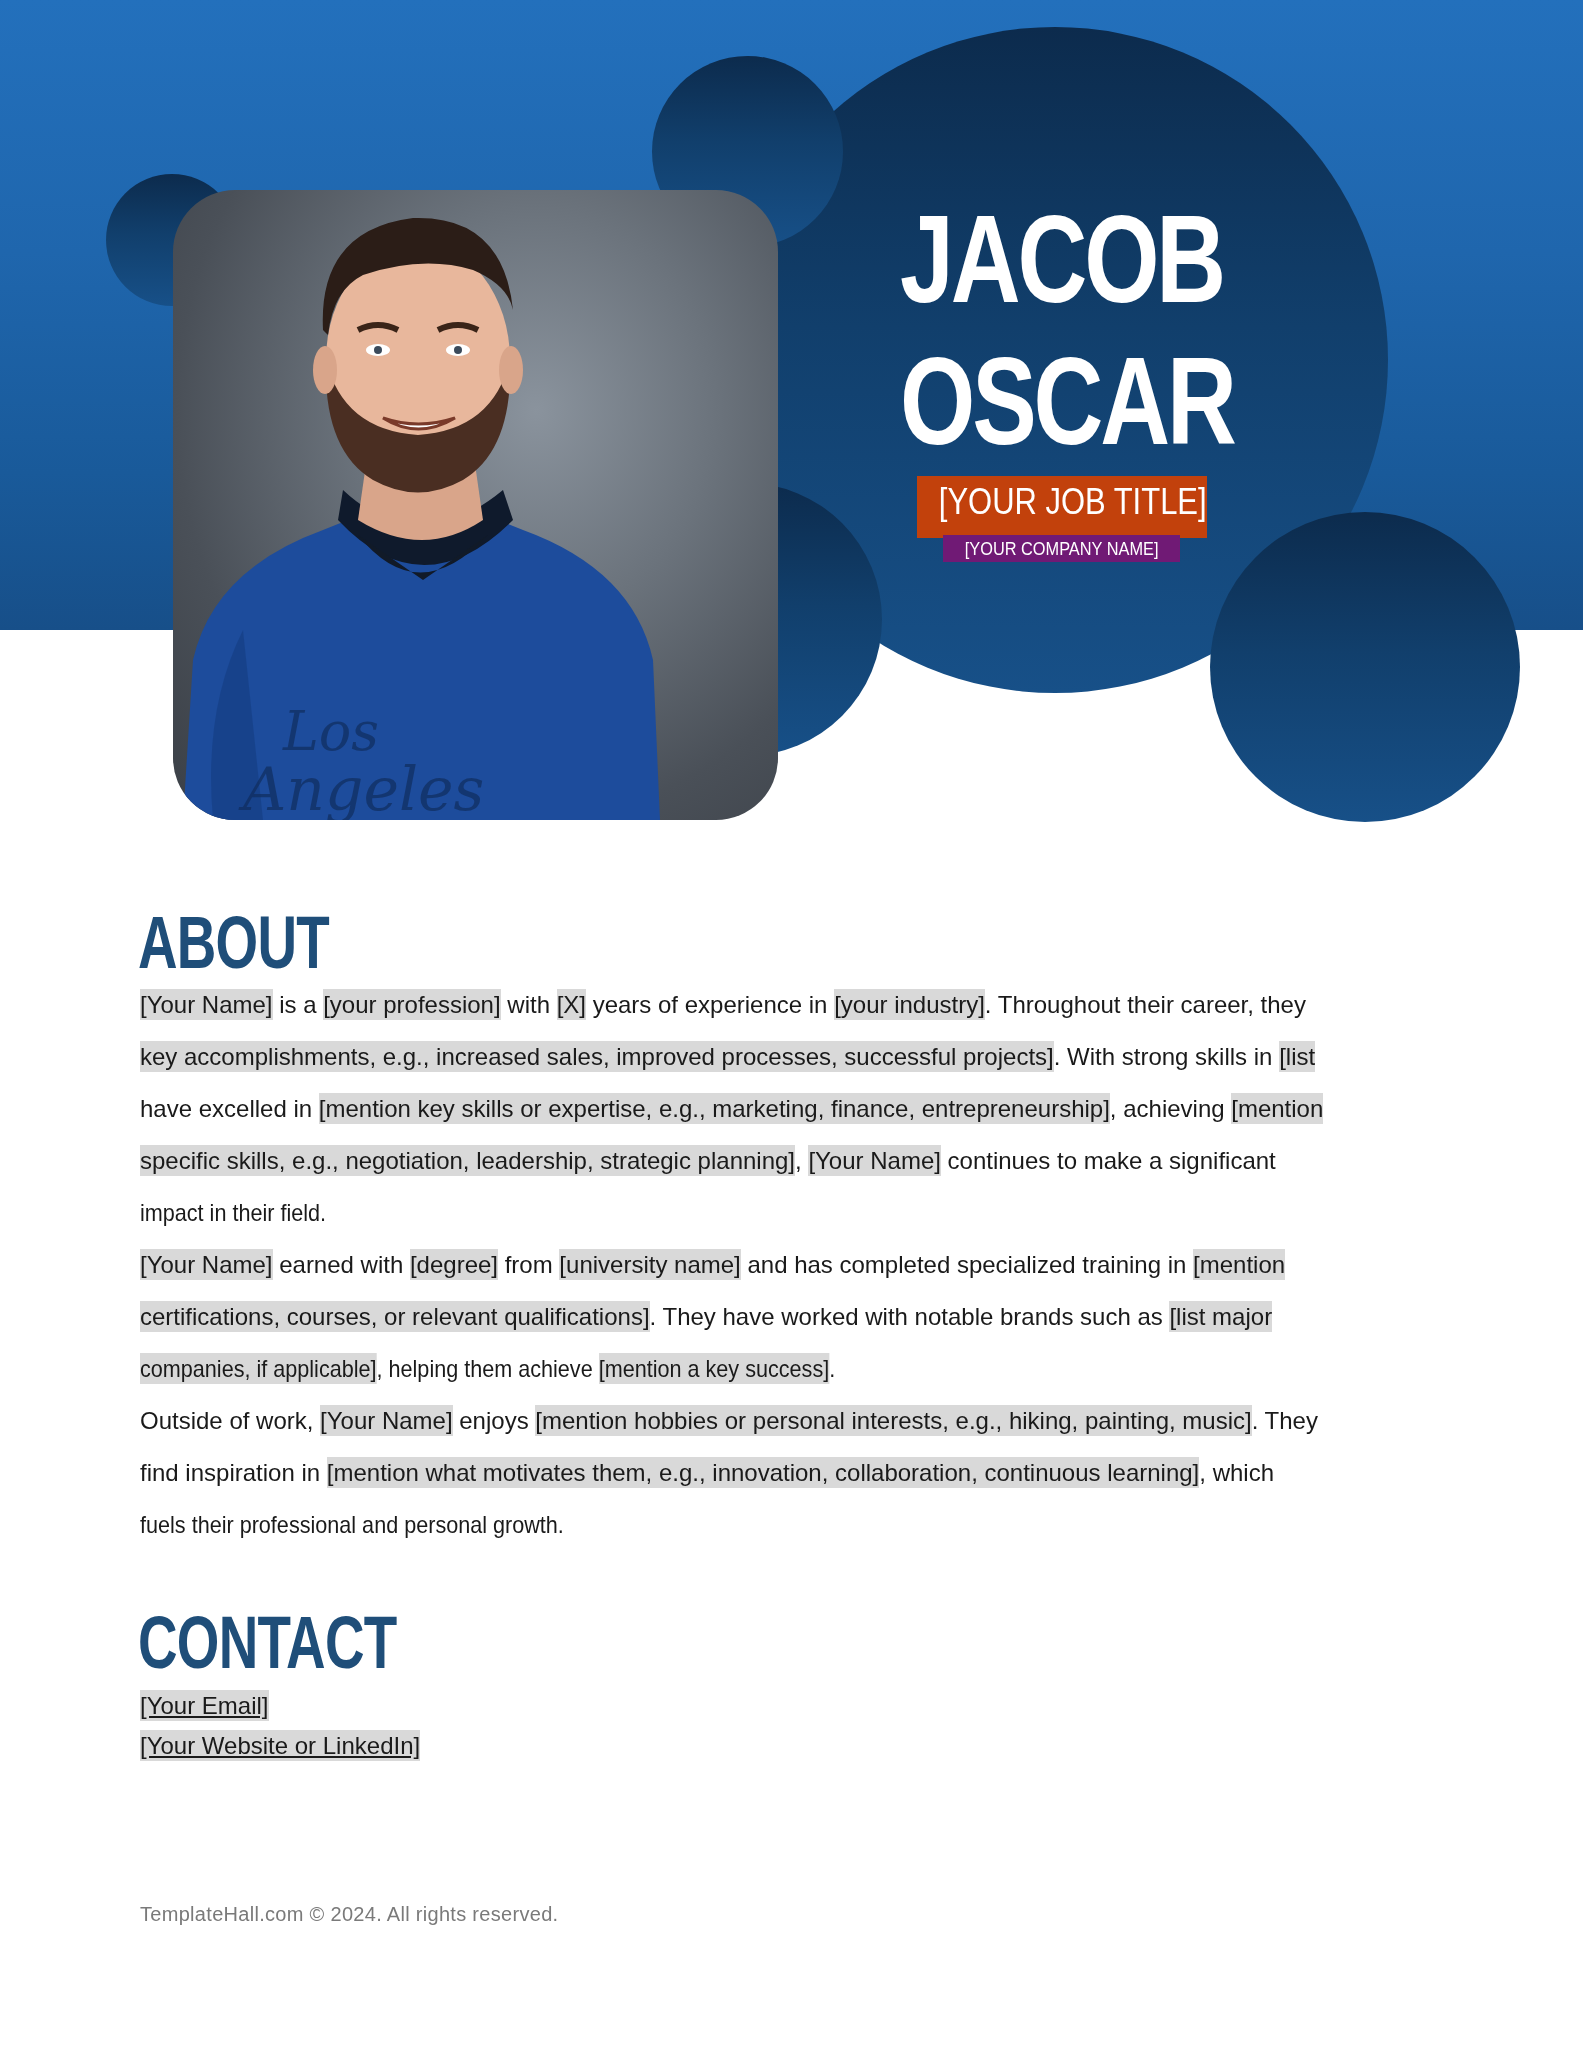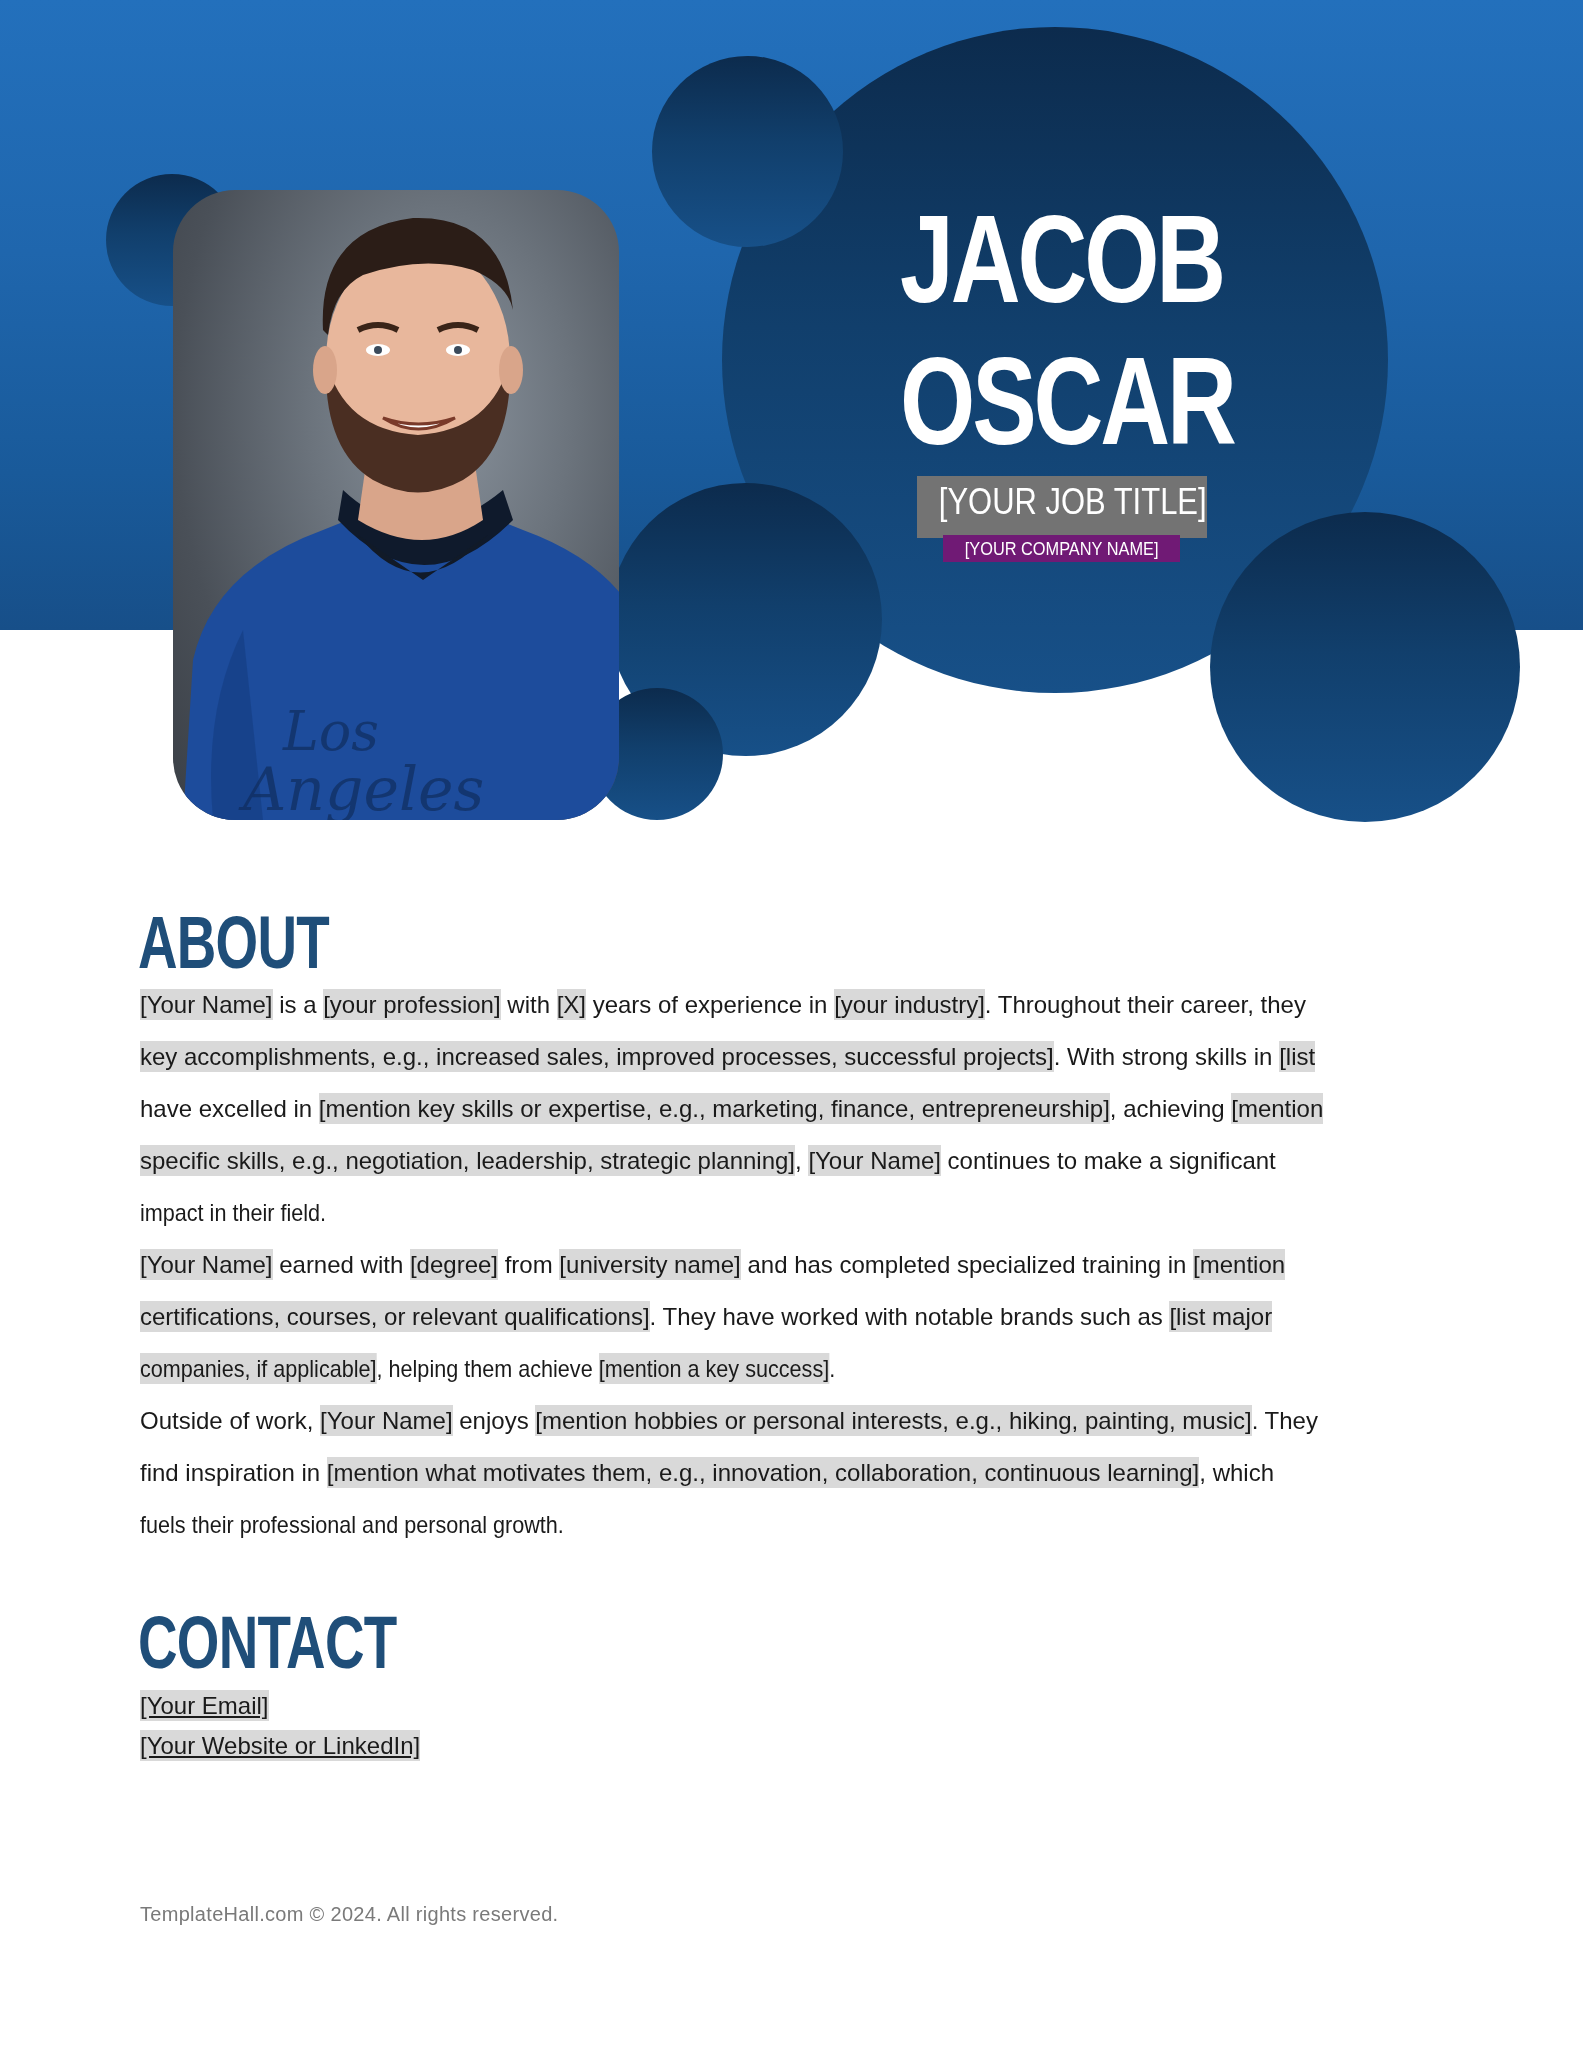--- a/index.html
+++ b/index.html
@@ -10,37 +10,38 @@
   }
   .header-band {
     position: absolute; left: 0; top: 0; width: 1583px; height: 630px;
     background: linear-gradient(to bottom, #2370bc 0%, #1f66ad 40%, #195a9a 75%, #174f89 100%);
   }
   .circle {
     position: absolute; border-radius: 50%;
     background: linear-gradient(to bottom, #0c2b4d 0%, #113f6c 45%, #175088 100%);
   }
   .photo {
-    position: absolute; left: 173px; top: 190px; width: 446px; height: 630px;
+    position: absolute; left: 173px; top: 190px; width: 565px; height: 630px;
     border-radius: 62px; overflow: hidden;
     background: radial-gradient(ellipse at 60% 35%, #8a939d 0%, #6b737c 35%, #4a5058 70%, #3a3f46 100%);
+    padding-left: 40px;
   }
   .photo svg { position: absolute; left: 0; top: 0; }
   .name-block {
     position: absolute; left: 855px; top: 188px; width: 410px; text-align: right;
   }
   .name-line {
     display: block; color: #ffffff; font-weight: 900;
     font-family: "Liberation Sans", sans-serif;
     font-size: 124px; line-height: 142px; letter-spacing: -4px;
     transform: scaleX(0.78); transform-origin: center;
   }
   .job-title {
     position: absolute; left: 917px; top: 476px; width: 290px; height: 62px;
-    background: #737373; color: #ffffff;
+    background: #c2410c; color: #ffffff;
     font-size: 36px; line-height: 51px; text-align: center; letter-spacing: 0px;
     white-space: nowrap; overflow: hidden;
   }
   .job-title span { display: inline-block; transform: scaleX(0.86); transform-origin: center; }
   .company {
     position: absolute; left: 943px; top: 535px; width: 237px; height: 27px;
     background: #701a75; color: #ffffff;
     font-size: 19px; line-height: 27px; text-align: center; white-space: nowrap; overflow: hidden;
   }
   .company span { display: inline-block; transform: scaleX(0.86); transform-origin: center; }

